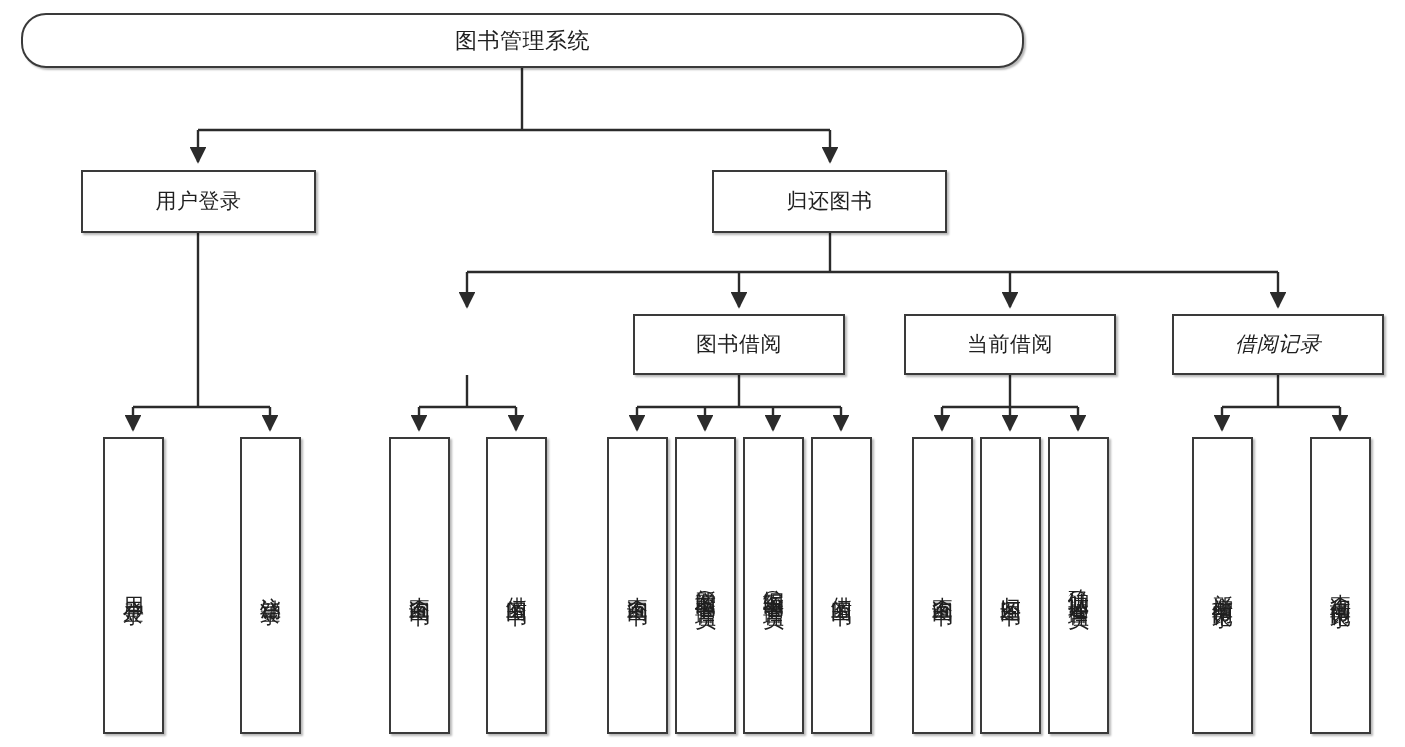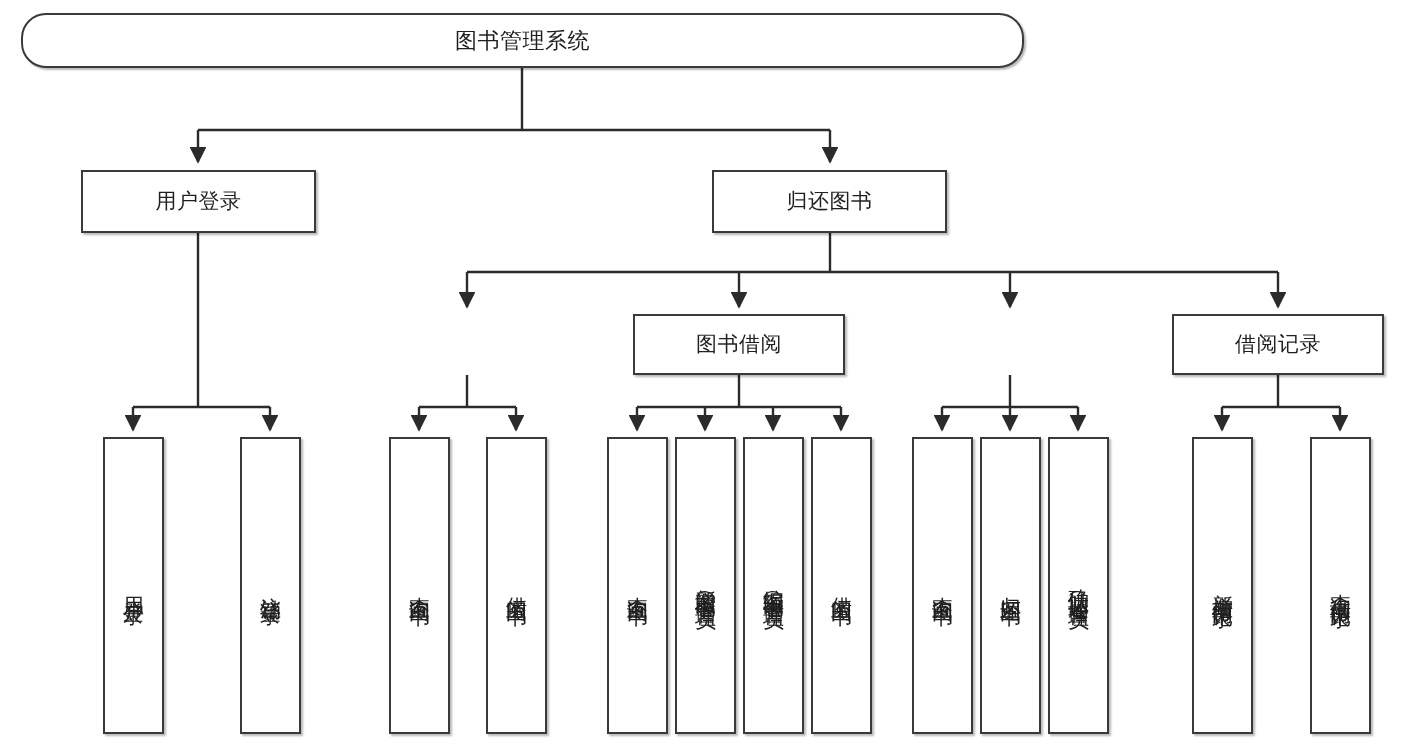--- a/index.html
+++ b/index.html
@@ -141,21 +141,24 @@
   <div class="node horiz" style="left:81px; top:170px; width:235px; height:63px;">
     <span class="label">用户登录</span>
   </div>
   <div class="node horiz" style="left:712px; top:170px; width:235px; height:63px;">
     <span class="label">归还图书</span>
   </div>
 
   <div class="node horiz" style="left:633px; top:314px; width:212px; height:61px;">
     <span class="label">图书借阅</span>
   </div>
-  <div class="node horiz" style="left:1172px; top:314px; width:212px; height:61px;">
+  <div class="node horiz" style="left:904px; top:314px; width:212px; height:61px;">
+    <span class="label">当前借阅</span>
+  </div>
+  <div class="node horiz" style="left:1172px; top:314px; width:212px; height:61px;font-style:italic;">
     <span class="label">借阅记录</span>
   </div>
 
   <div class="node vert" style="left:103px; top:437px; width:61px; height:297px;">
     <span class="label">用户登录</span>
   </div>
   <div class="node vert" style="left:240px; top:437px; width:61px; height:297px;">
     <span class="label">注销登录</span>
   </div>
 

